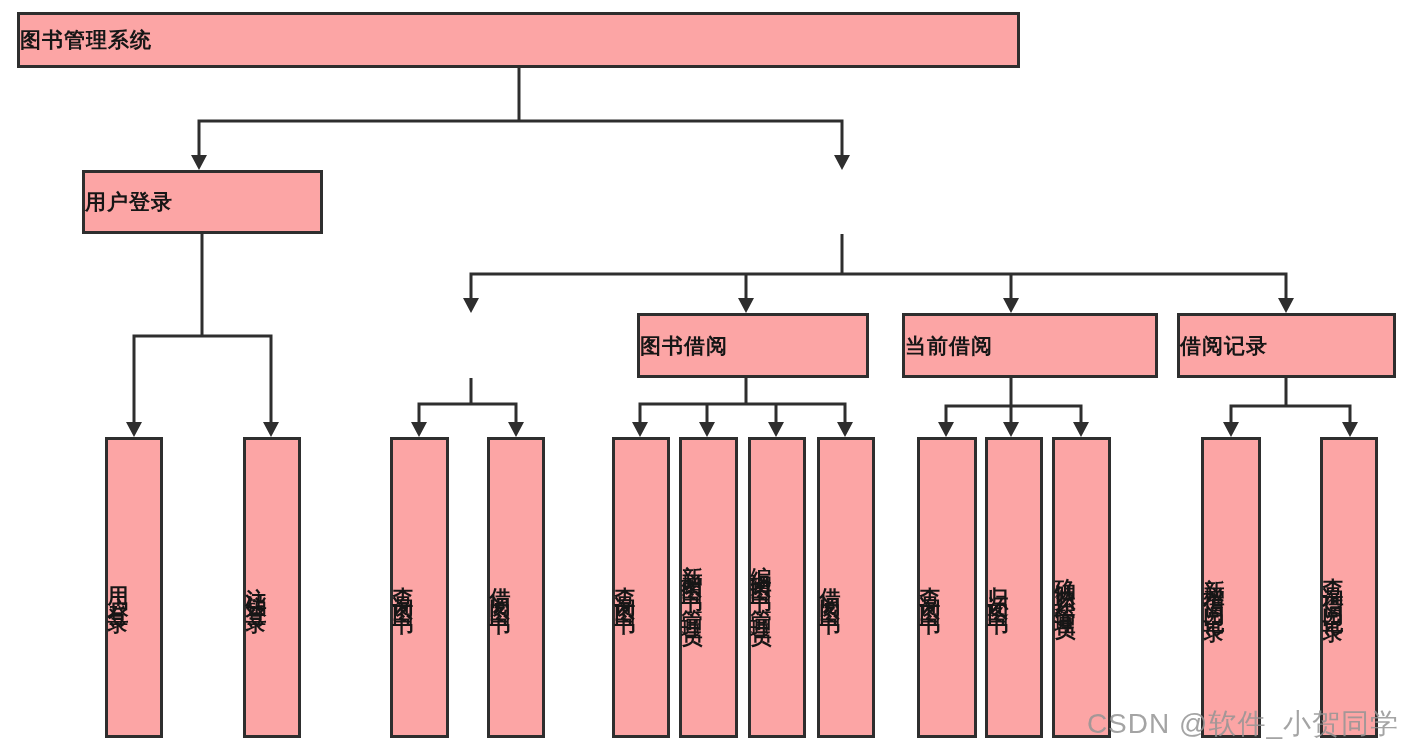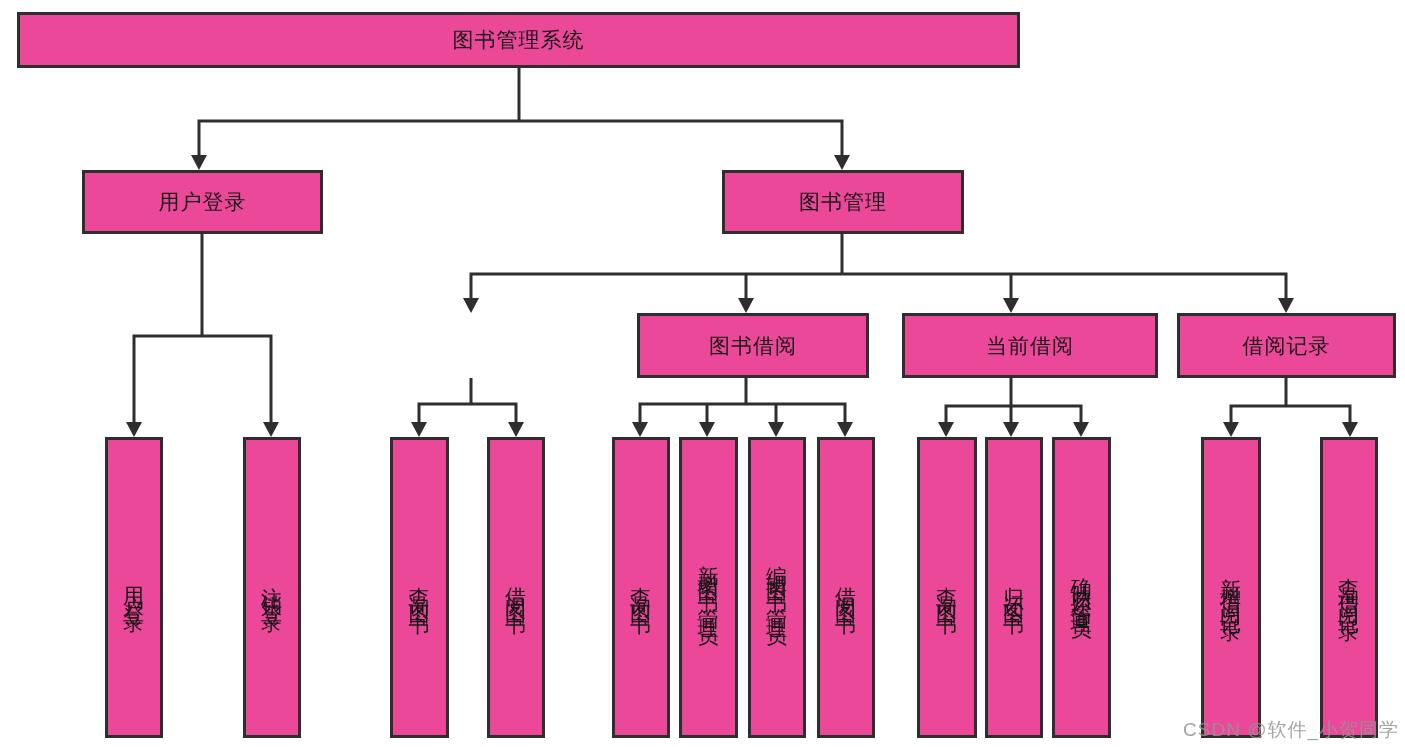--- a/index.html
+++ b/index.html
@@ -20,24 +20,24 @@
     left: 0;
     top: 0;
     width: 1405px;
     height: 747px;
     pointer-events: none;
   }
   .node {
     position: absolute;
     box-sizing: border-box;
     border: 3px solid #2e2e2e;
-    background: #ec4899;
+    background: #fca5a5;
     display: flex;
     align-items: center;
-    justify-content: center;
+    font-weight: bold;
   }
   .node .lbl {
     font-size: 21px;
     color: #161616;
     letter-spacing: 1px;
     white-space: nowrap;
   }
   .node.v .lbl {
     writing-mode: vertical-rl;
     text-orientation: mixed;
@@ -45,21 +45,21 @@
     line-height: 1;
     white-space: normal;
   }
   .node.v.tight .lbl {
     letter-spacing: 0.28em;
   }
   .watermark {
     position: absolute;
     right: 6px;
     bottom: 4px;
-    font-size: 19px;
+    font-size: 28px;
     color: rgba(148, 148, 148, 0.85);
     letter-spacing: 1px;
     z-index: 5;
     white-space: nowrap;
   }
 </style>
 </head>
 <body>
 
 <div class="canvas">
@@ -107,23 +107,20 @@
     </g>
   </svg>
 
   <div class="node" style="left:17px; top:12px; width:1003px; height:56px">
     <span class="lbl">图书管理系统</span>
   </div>
 
   <div class="node" style="left:82px; top:170px; width:241px; height:64px">
     <span class="lbl">用户登录</span>
   </div>
-  <div class="node" style="left:722px; top:170px; width:242px; height:64px">
-    <span class="lbl">图书管理</span>
-  </div>
 
   <div class="node" style="left:637px; top:313px; width:232px; height:65px">
     <span class="lbl">图书借阅</span>
   </div>
   <div class="node" style="left:902px; top:313px; width:256px; height:65px">
     <span class="lbl">当前借阅</span>
   </div>
   <div class="node" style="left:1177px; top:313px; width:219px; height:65px">
     <span class="lbl">借阅记录</span>
   </div>

